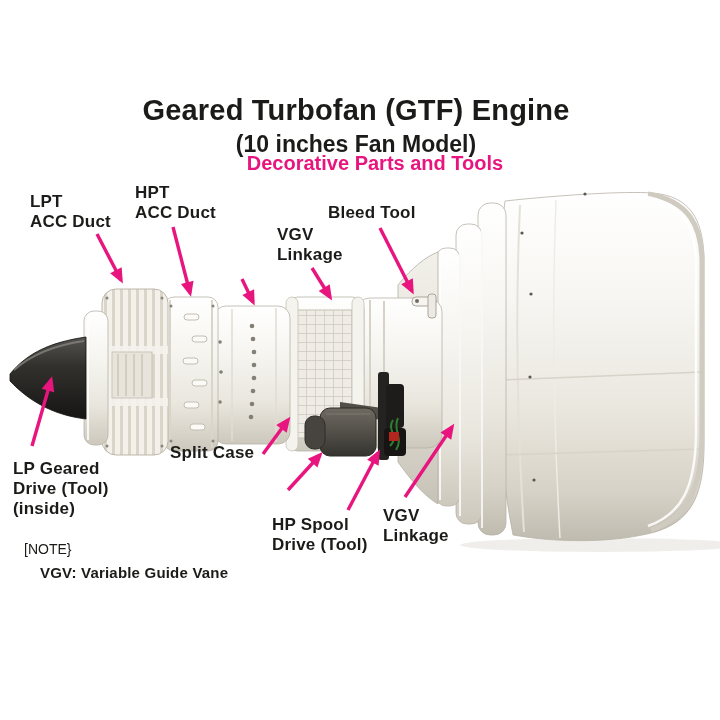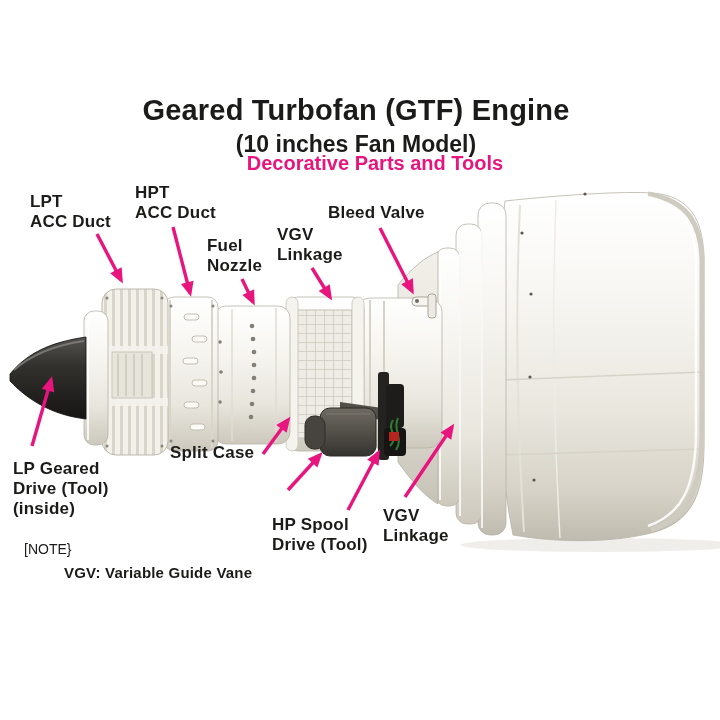--- a/index.html
+++ b/index.html
@@ -8,21 +8,21 @@
     font-family:"Liberation Sans", sans-serif;color:#1b1b19;
   }
   .stage{position:absolute;inset:0;width:720px;height:516px;}
   svg.engine{position:absolute;left:0;top:0;z-index:1;}
   .titles{position:absolute;left:0;top:0;width:712px;text-align:center;z-index:3;}
   .title-main{position:absolute;left:0;top:94px;width:712px;font-size:29px;font-weight:bold;letter-spacing:.2px;}
   .title-sub{position:absolute;left:0;top:131px;width:712px;font-size:23px;font-weight:bold;}
   .title-accent{position:absolute;left:0;top:152px;width:700px;font-size:20px;font-weight:bold;color:var(--accent,#e8157e);padding-left:25px;}
   .label{position:absolute;z-index:3;font-size:17px;line-height:20px;font-weight:bold;letter-spacing:.2px;white-space:nowrap;}
   .note-head{position:absolute;left:24px;top:541px;z-index:3;font-size:14px;font-weight:normal;}
-  .note-item{position:absolute;left:40px;z-index:3;font-size:15px;font-weight:bold;letter-spacing:.2px;white-space:nowrap;margin-left:24px;}
+  .note-item{position:absolute;left:40px;z-index:3;font-size:15px;font-weight:bold;letter-spacing:.2px;white-space:nowrap;}
 </style>
 </head>
 <body>
 
 <div class="stage">
 
   <svg class="engine" width="720" height="720" viewBox="0 0 720 720">
     <defs>
       <linearGradient id="gFan" x1="0" y1="0" x2="0" y2="1">
         <stop offset="0" stop-color="#ffffff"></stop>
@@ -207,30 +207,26 @@
   </div>
 
   <div class="label" style="left:30px;top:192px">
     <div>LPT</div>
     <div>ACC Duct</div>
   </div>
   <div class="label" style="left:135px;top:183px">
     <div>HPT</div>
     <div>ACC Duct</div>
   </div>
-  <div class="label" style="left:207px;top:236px">
-    <div>Fuel</div>
-    <div>Nozzle</div>
-  </div>
   <div class="label" style="left:277px;top:225px">
     <div>VGV</div>
     <div>Linkage</div>
   </div>
   <div class="label" style="left:328px;top:203px">
-    <div>Bleed Valve</div>
+    <div>Bleed Tool</div>
   </div>
   <div class="label" style="left:170px;top:443px">
     <div>Split Case</div>
   </div>
   <div class="label" style="left:13px;top:459px">
     <div>LP Geared</div>
     <div>Drive (Tool)</div>
     <div>(inside)</div>
   </div>
   <div class="label" style="left:272px;top:515px">

